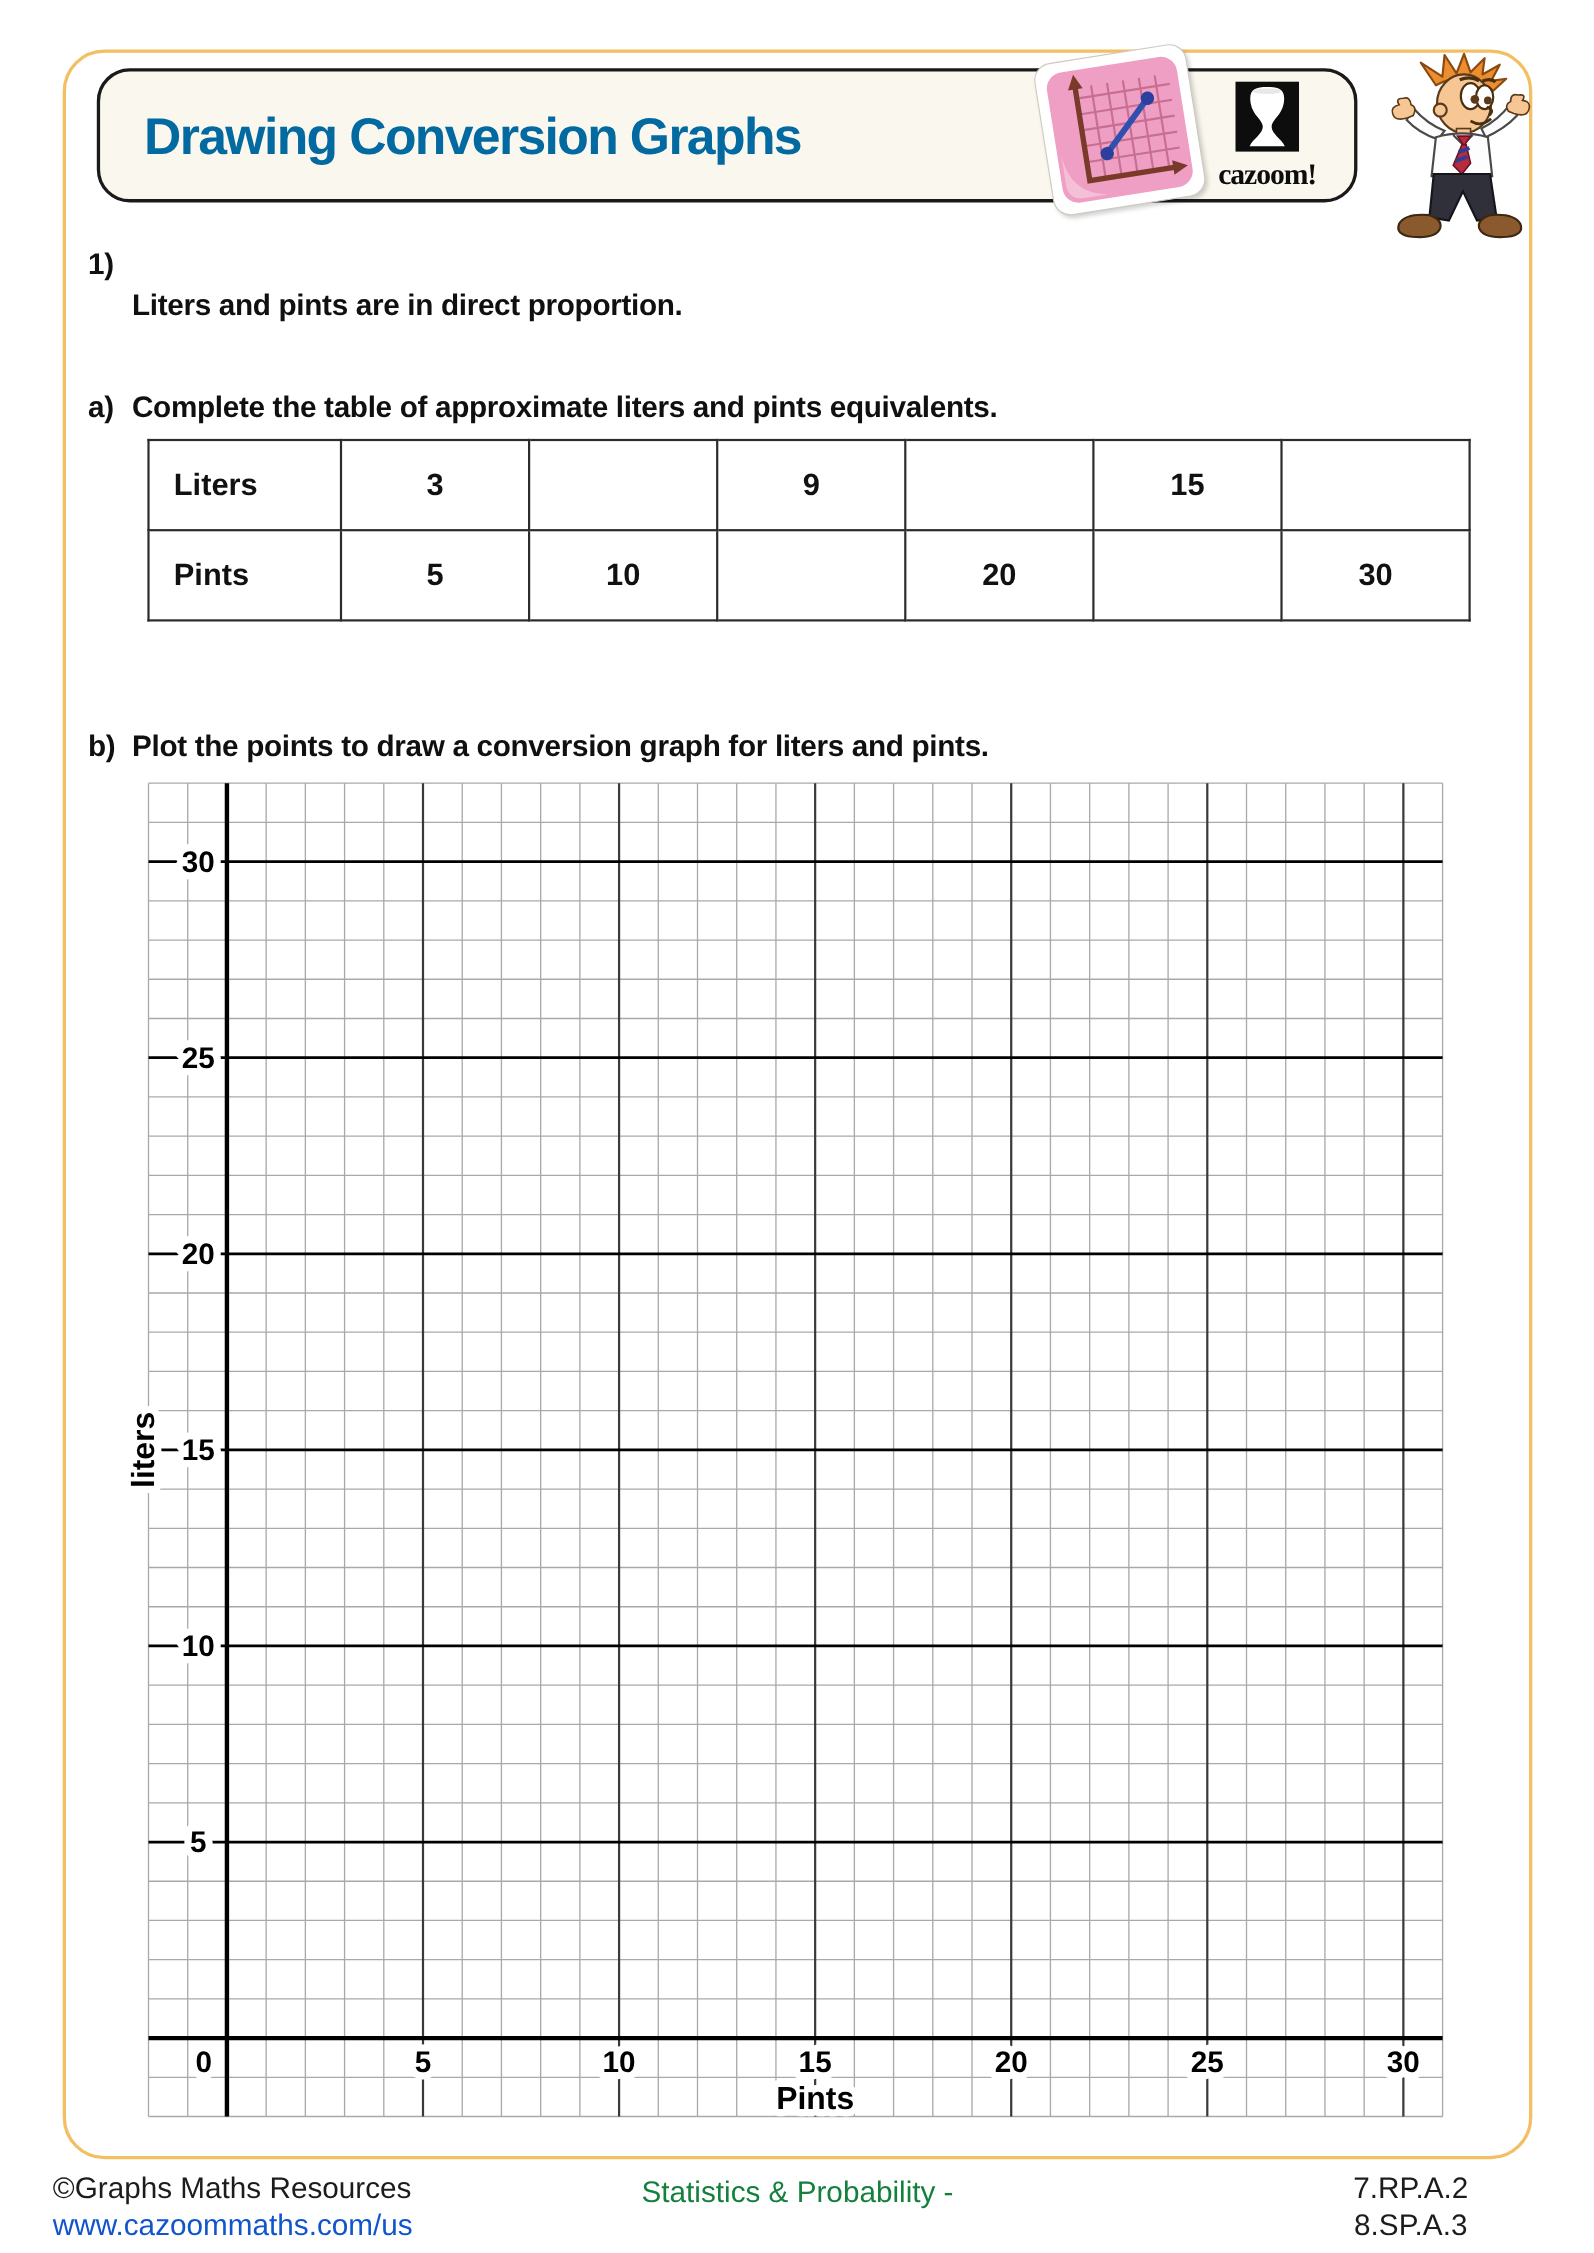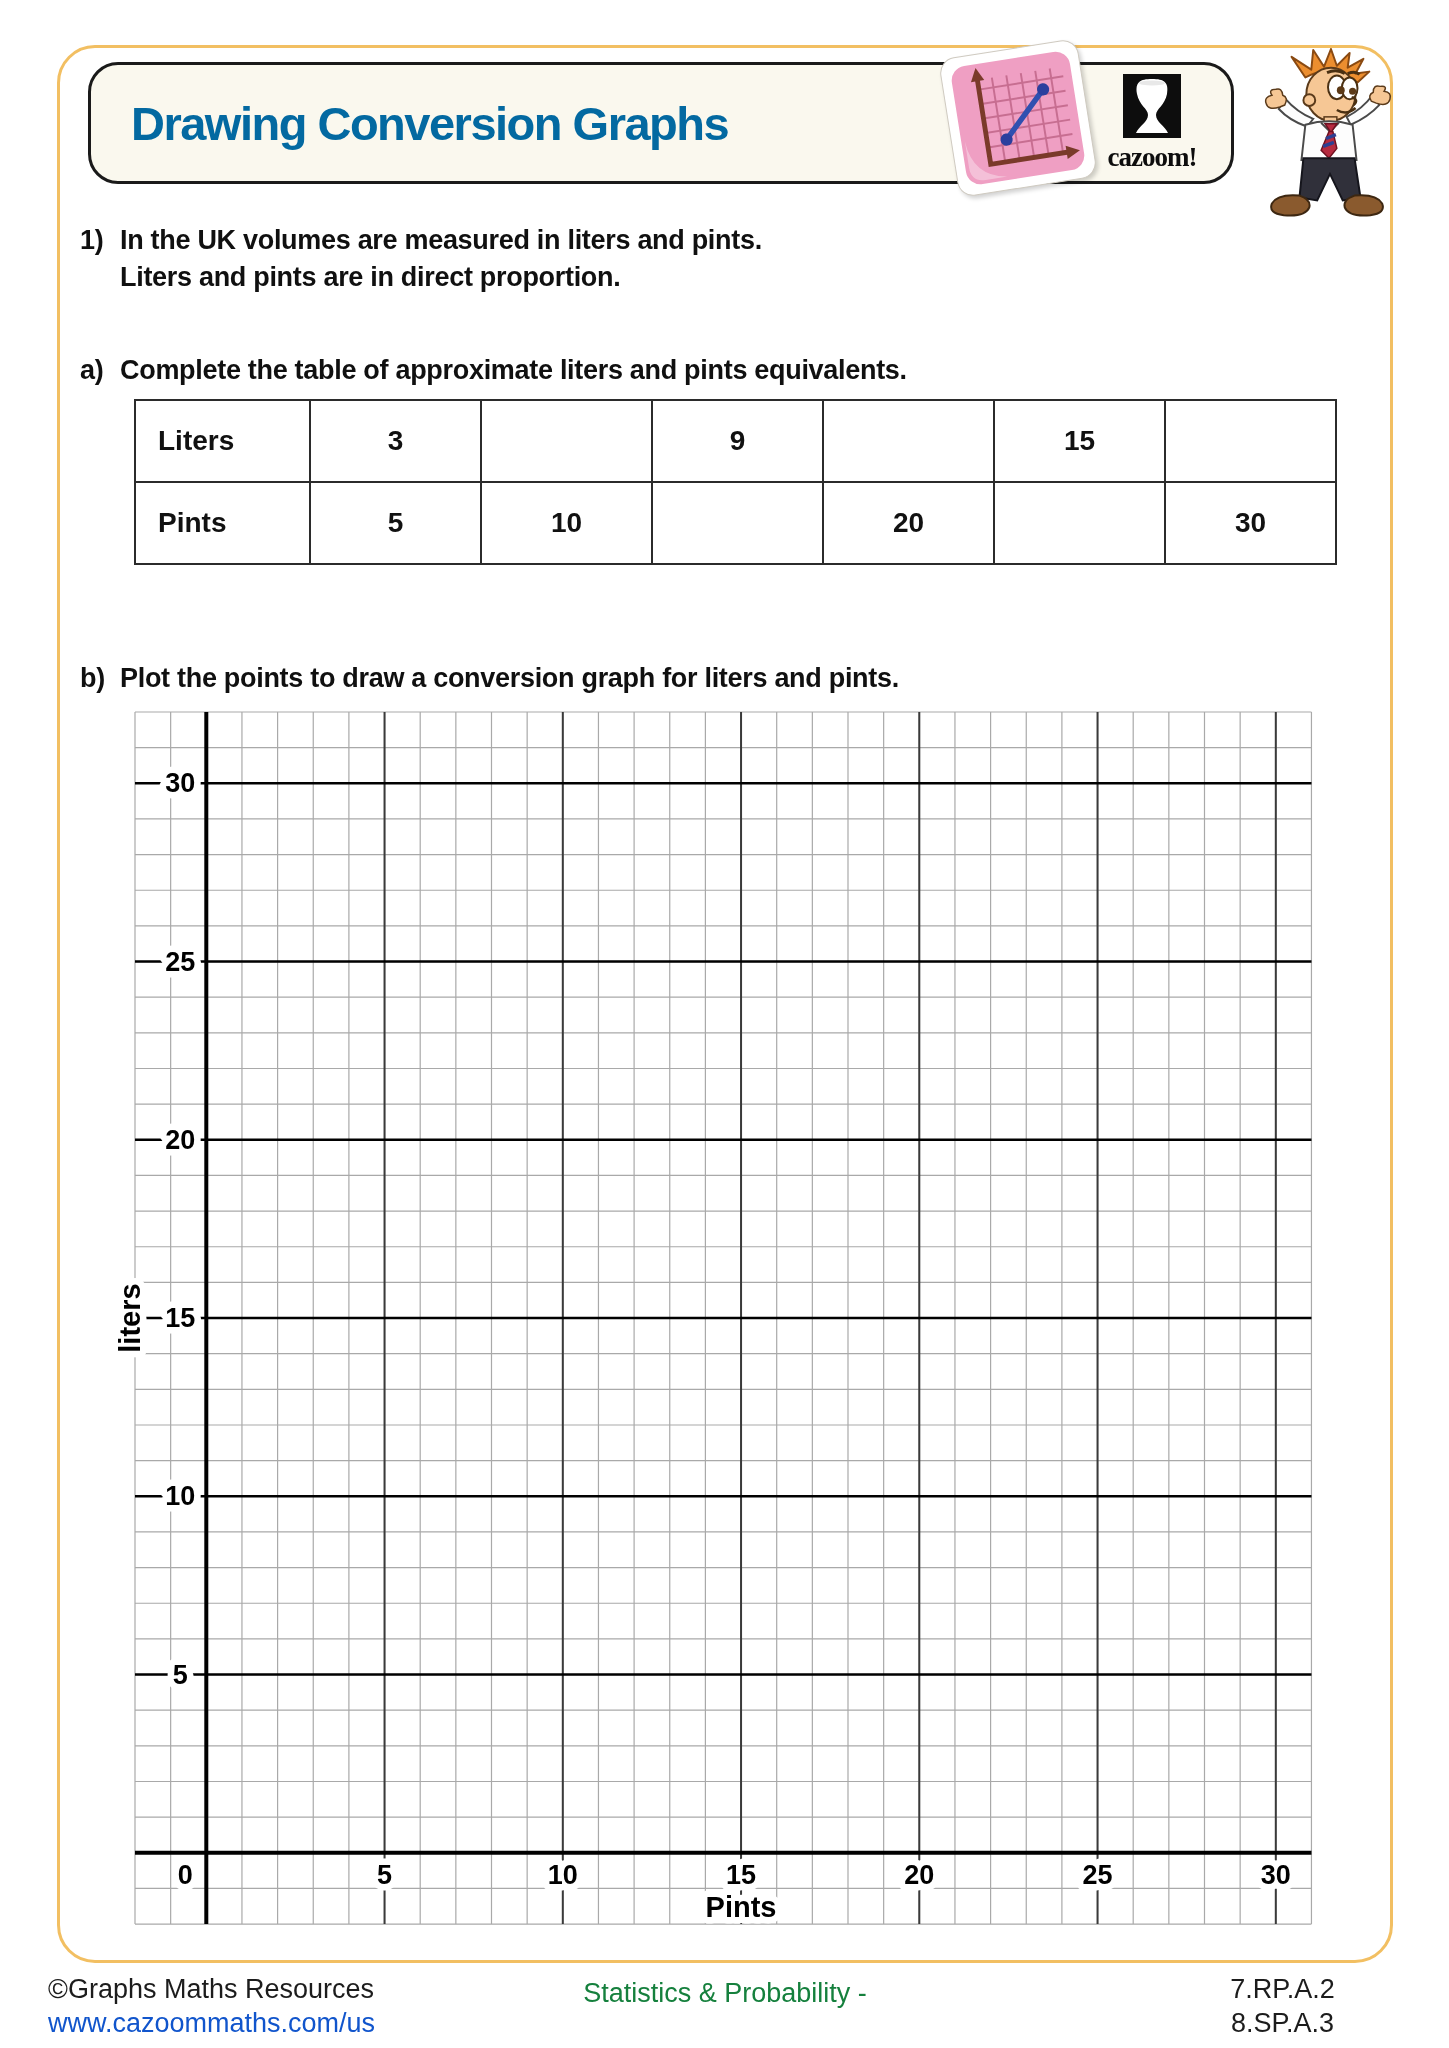--- a/index.html
+++ b/index.html
@@ -139,21 +139,21 @@
 
     <path d="M50,112 L102,112 L108,152 L90,155 L77,128 L64,155 L46,152 Z" fill="#30303A" stroke="#15151c" stroke-width="2"></path>
 
     <path d="M46,150 Q24,148 18,158 Q14,168 30,170 Q52,172 56,162 Q58,154 46,150 Z" fill="#8A5A2E" stroke="#3d2711" stroke-width="2"></path>
     <path d="M102,150 Q124,148 130,158 Q134,168 118,170 Q96,172 92,162 Q90,154 102,150 Z" fill="#8A5A2E" stroke="#3d2711" stroke-width="2"></path>
   </svg>
 
   <div class="abs qtext qrow" style="left:80px;top:222px;">
     <span class="qnum">1)</span>
     <span>
-      <span>In the UK volumes are measured in liters and pints.</span><br>
+      <br>
       <span>Liters and pints are in direct proportion.</span>
     </span>
   </div>
 
   <div class="abs qtext qrow" style="left:80px;top:352px;">
     <span class="qnum">a)</span>
     <span>Complete the table of approximate liters and pints equivalents.</span>
   </div>
 
   <table class="abs conv-table">

